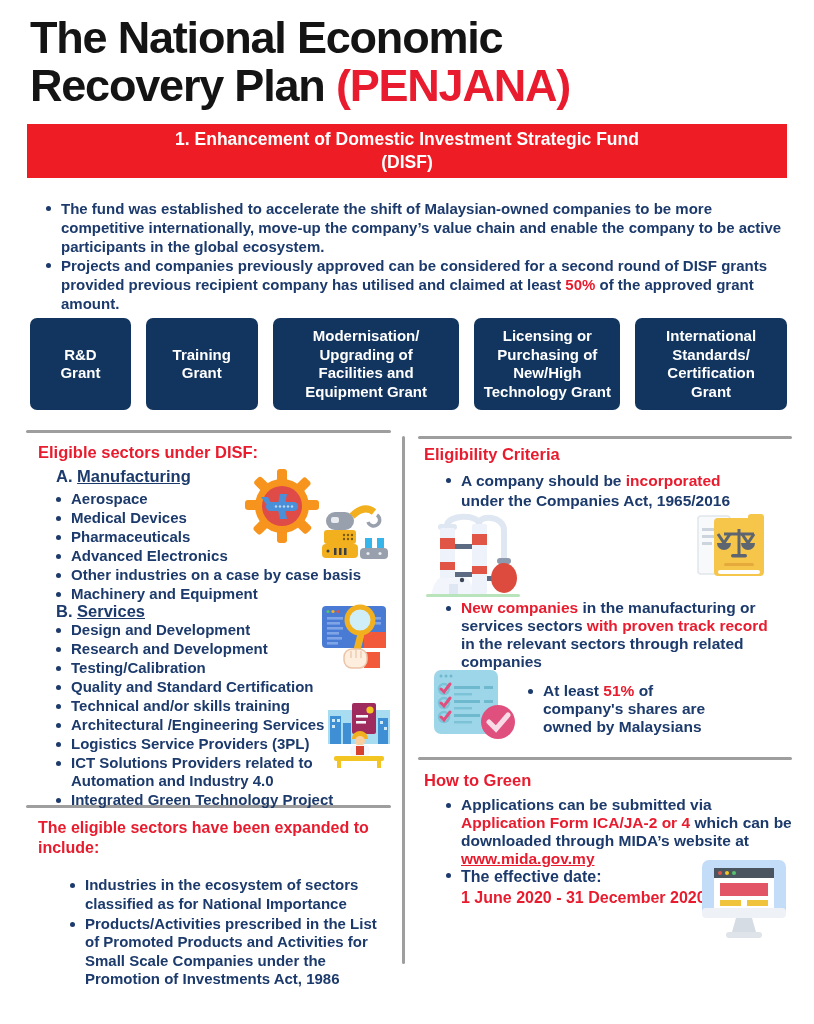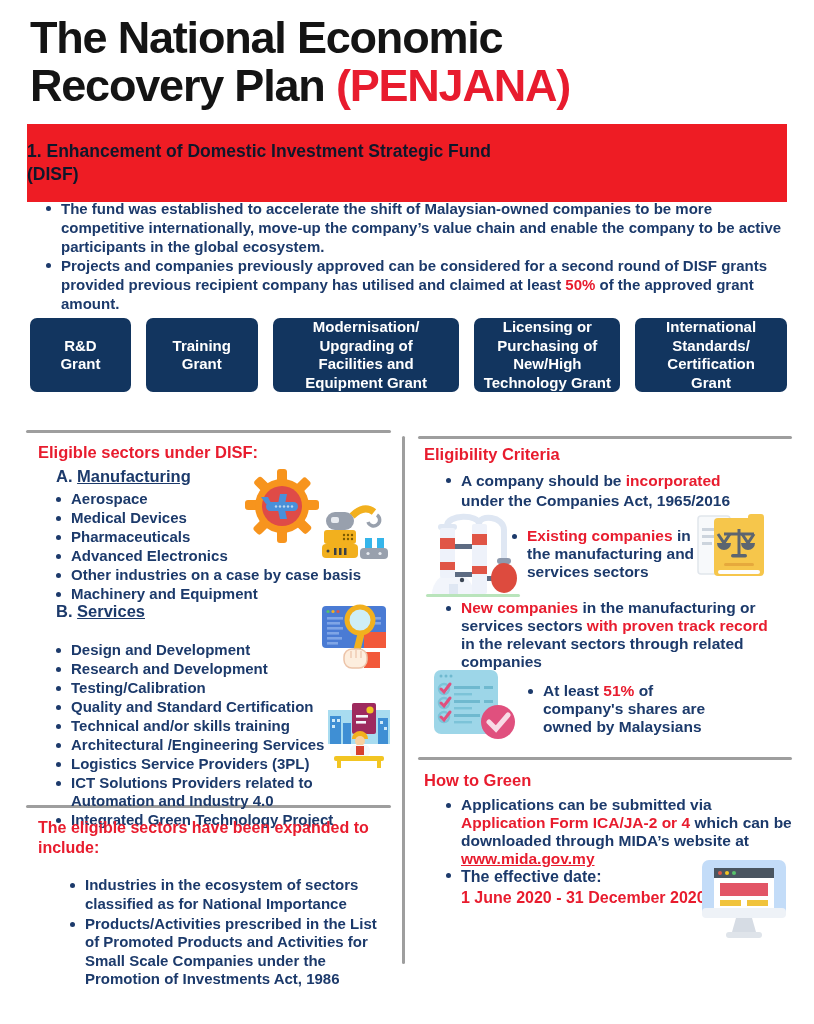--- a/index.html
+++ b/index.html
@@ -8,29 +8,29 @@
     --navy:#12355f;
     --blue:#1c3a6b;
     --rule:#9e9e9e;
   }
   *{box-sizing:border-box;margin:0;padding:0;}
   body{background:#ffffff;font-family:"Liberation Sans",sans-serif;}
   .page{position:relative;width:814px;height:1024px;background:#ffffff;overflow:hidden;font-weight:bold;}
   .abs{position:absolute;}
   .title{left:30px;top:14px;width:648px;font-size:45px;line-height:48px;color:#141414;letter-spacing:-1.2px;}
   .title .red{color:var(--red);}
-  .banner{left:27px;top:124px;width:760px;height:78px;background:var(--banner);color:#0f172a;
-          display:flex;flex-direction:column;justify-content:center;
+  .banner{left:27px;top:124px;width:760px;height:54px;background:var(--banner);color:#ffffff;
+          display:flex;flex-direction:column;justify-content:center;text-align:center;
           font-size:17.5px;line-height:23px;}
   .intro{left:46px;top:199px;width:744px;}
   .b-item{display:flex;}
   .dot{flex:0 0 auto;width:5px;height:5px;border-radius:50%;background:var(--blue);margin:7px 10px 0 0;}
   .intro .b-text{color:var(--blue);font-size:15px;line-height:19px;}
   .grants{left:30px;top:318px;width:757px;display:flex;gap:15px;}
-  .grant{background:var(--navy);color:#fff;border-radius:7px;height:74px;display:flex;align-items:center;
+  .grant{background:var(--navy);color:#fff;border-radius:7px;height:92px;display:flex;align-items:center;
          justify-content:center;text-align:center;font-size:15px;line-height:18.5px;}
   .g1{width:101px}.g2{width:112px}.g3{width:187px}.g4{width:146px}.g5{width:152px}
   .rule-h{height:3px;background:var(--rule);border-radius:2px;}
   .rule-v{width:3px;background:var(--rule);border-radius:2px;}
   .red-h{color:var(--red);font-size:16.5px;line-height:20px;}
   .sec-label{color:var(--blue);font-size:16.5px;line-height:19px;}
   .li-text{color:var(--blue);font-size:15px;line-height:17.5px;}
   .r-text{color:var(--blue);font-size:15.5px;line-height:18px;}
   .list .b-item{margin-bottom:1.5px;}
   .c-red{color:var(--red);}
@@ -104,21 +104,21 @@
         </div>
       <div class="b-item">
           <span class="dot"></span>
           <span class="li-text">Machinery and Equipment</span>
         </div>
     </div>
   </div>
 
   <div class="abs" style="left:56px;top:602px;width:312px;">
     <div class="sec-label"><span>B. </span><span class="u">Services</span></div>
-    <div class="list" style="margin-top:20px;">
+    <div class="list" style="margin-top:0;">
       <div class="b-item">
           <span class="dot"></span>
           <span class="li-text">Design and Development</span>
         </div>
       <div class="b-item">
           <span class="dot"></span>
           <span class="li-text">Research and Development</span>
         </div>
       <div class="b-item">
           <span class="dot"></span>
@@ -165,24 +165,20 @@
     </div>
   </div>
 
   <div class="abs red-h" style="left:424px;top:444px;">Eligibility Criteria</div>
 
   <div class="abs b-item" style="left:446px;top:471px;width:312px;">
     <span class="dot"></span>
     <span class="r-text" style="line-height:19.5px;"><span>A company should be </span><span class="c-red">incorporated</span><span> under the Companies Act, 1965/2016</span></span>
   </div>
 
-  <div class="abs b-item" style="left:512px;top:527px;width:190px;">
-    <span class="dot"></span>
-    <span class="r-text"><span class="c-red">Existing companies</span><span> in the manufacturing and services sectors</span></span>
-  </div>
 
   <div class="abs b-item" style="left:446px;top:599px;width:330px;">
     <span class="dot"></span>
     <span class="r-text"><span class="c-red">New companies</span><span> in the manufacturing or services sectors </span><span class="c-red">with proven track record</span><span> in the relevant sectors through related companies</span></span>
   </div>
 
   <div class="abs b-item" style="left:528px;top:682px;width:200px;">
     <span class="dot"></span>
     <span class="r-text"><span>At least </span><span class="c-red">51%</span><span> of company's shares are owned by Malaysians</span></span>
   </div>

